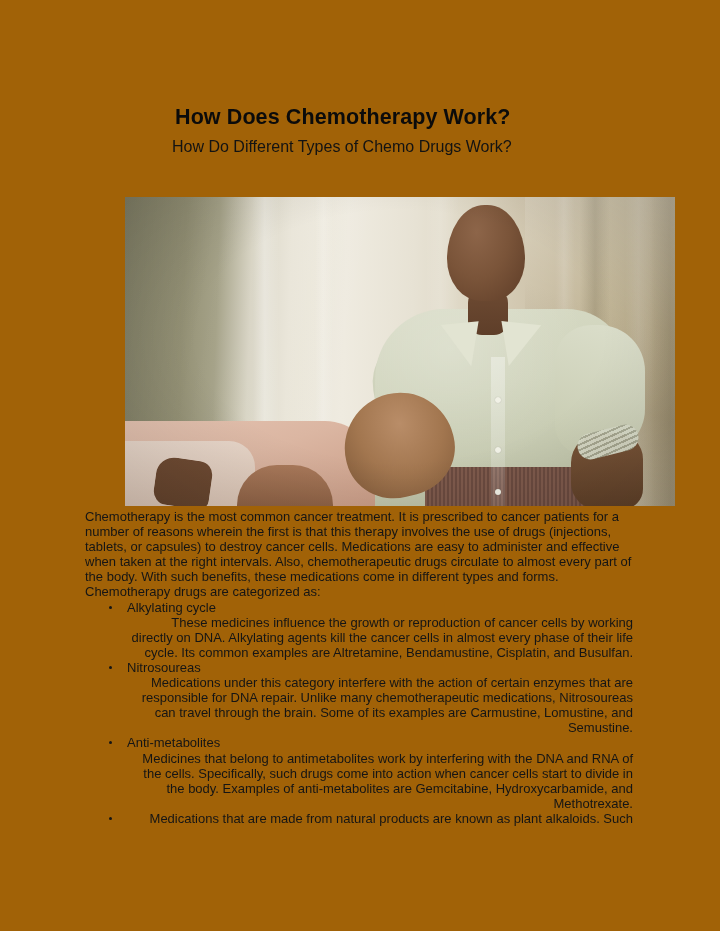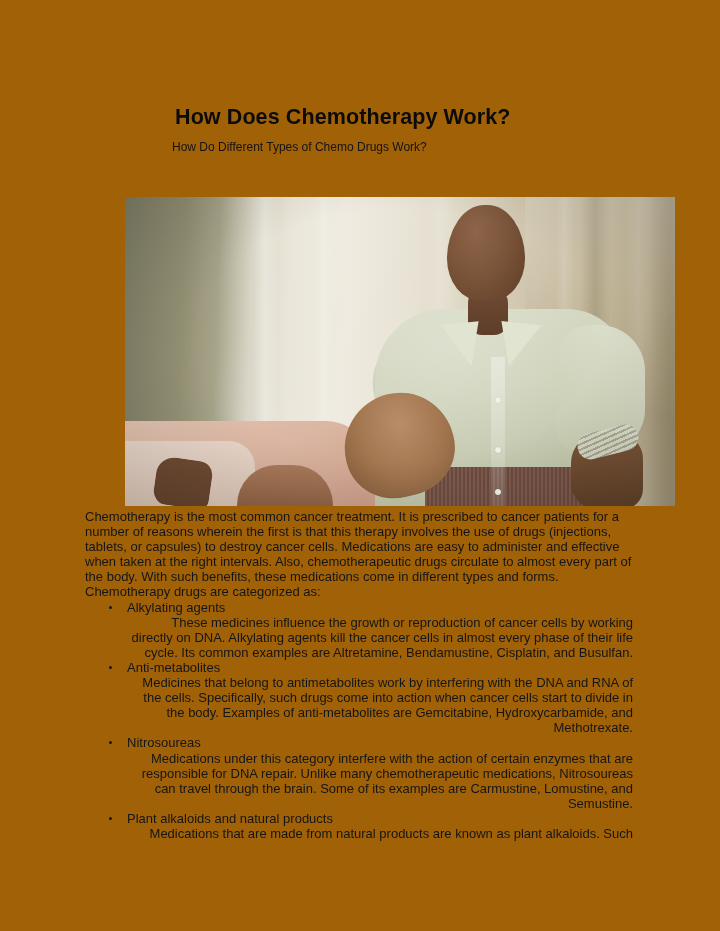--- a/index.html
+++ b/index.html
@@ -31,21 +31,21 @@
   .doc-title {
     font-size: 21.5px;
     font-weight: bold;
     line-height: 26px;
     letter-spacing: 0.1px;
     margin: 0 0 6px 0;
     padding-left: 90px;
     color: #0b0b0b;
   }
   .doc-subtitle {
-    font-size: 12px;
+    font-size: 16px;
     font-weight: normal;
     line-height: 22px;
     margin: 0;
     padding-left: 87px;
     color: #131313;
   }
 
   
   .photo-figure {
     position: absolute;
@@ -380,31 +380,30 @@
       <div class="woman-b-head"></div>
 
       <div class="vignette"></div>
     </div>
   </figure>
 
   <div class="body-copy">
     <p class="lead">Chemotherapy is the most common cancer treatment. It is prescribed to cancer patients for a number of reasons wherein the first is that this therapy involves the use of drugs (injections, tablets, or capsules) to destroy cancer cells. Medications are easy to administer and effective when taken at the right intervals. Also, chemotherapeutic drugs circulate to almost every part of the body. With such benefits, these medications come in different types and forms. Chemotherapy drugs are categorized as:</p>
     <ul class="cat-list">
       <li>
-        <span class="cat-name">Alkylating agents</span>
+        <span class="cat-name">Alkylating cycle</span>
         <span class="cat-desc">These medicines influence the growth or reproduction of cancer cells by working directly on DNA. Alkylating agents kill the cancer cells in almost every phase of their life cycle. Its common examples are Altretamine, Bendamustine, Cisplatin, and Busulfan.</span>
+      </li>
+      <li>
+        <span class="cat-name">Nitrosoureas</span>
+        <span class="cat-desc">Medications under this category interfere with the action of certain enzymes that are responsible for DNA repair. Unlike many chemotherapeutic medications, Nitrosoureas can travel through the brain. Some of its examples are Carmustine, Lomustine, and Semustine.</span>
       </li>
       <li>
         <span class="cat-name">Anti-metabolites</span>
         <span class="cat-desc">Medicines that belong to antimetabolites work by interfering with the DNA and RNA of the cells. Specifically, such drugs come into action when cancer cells start to divide in the body. Examples of anti-metabolites are Gemcitabine, Hydroxycarbamide, and Methotrexate.</span>
       </li>
       <li>
-        <span class="cat-name">Nitrosoureas</span>
-        <span class="cat-desc">Medications under this category interfere with the action of certain enzymes that are responsible for DNA repair. Unlike many chemotherapeutic medications, Nitrosoureas can travel through the brain. Some of its examples are Carmustine, Lomustine, and Semustine.</span>
-      </li>
-      <li>
-        <span class="cat-name">Plant alkaloids and natural products</span>
         <span class="cat-desc">Medications that are made from natural products are known as plant alkaloids. Such</span>
       </li>
     </ul>
   </div>
 
 </div>
 
 </body></html>

